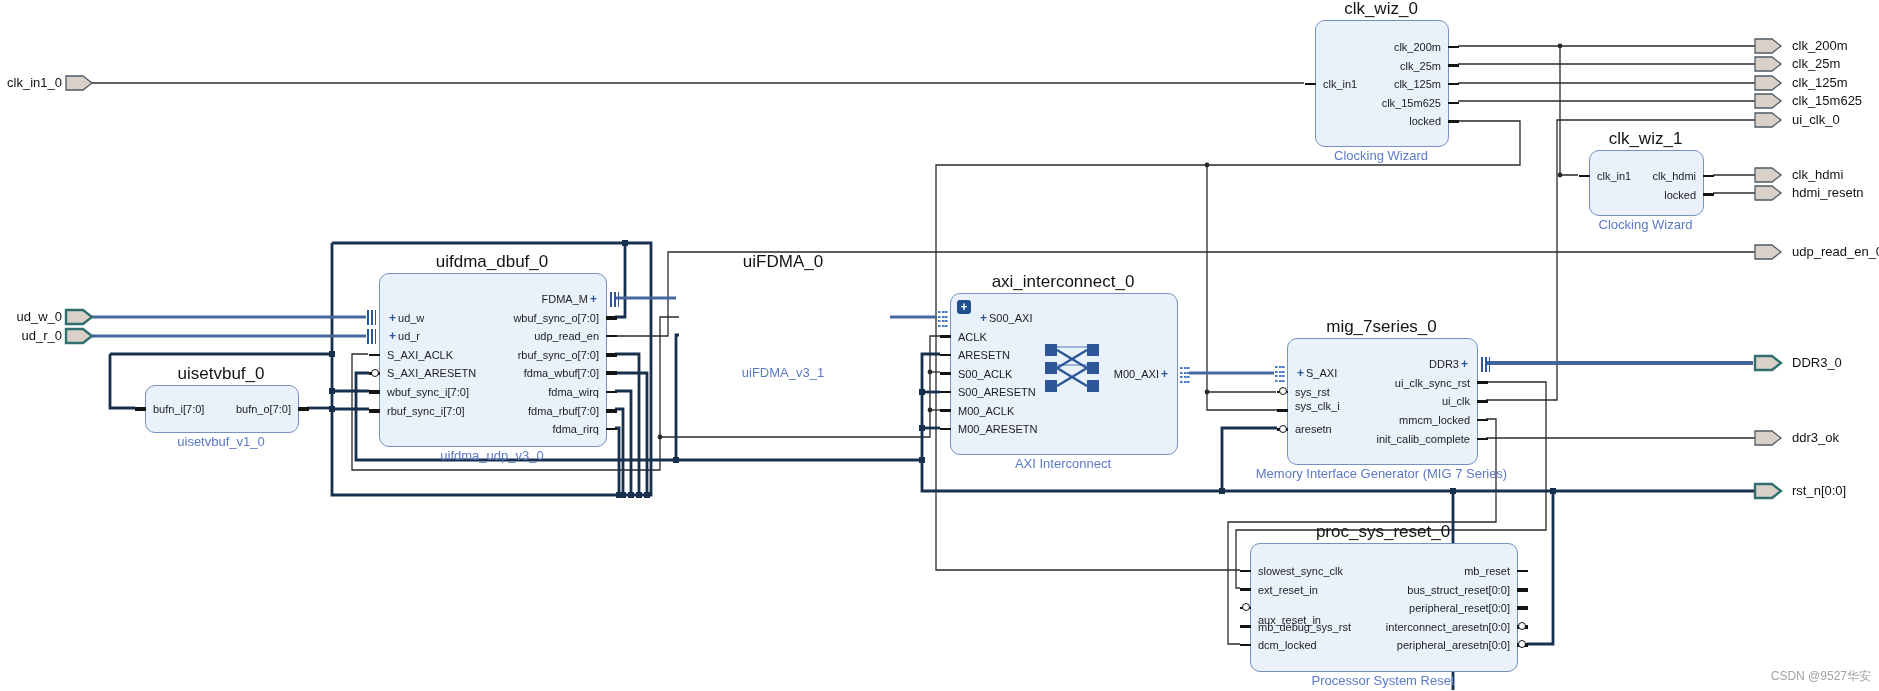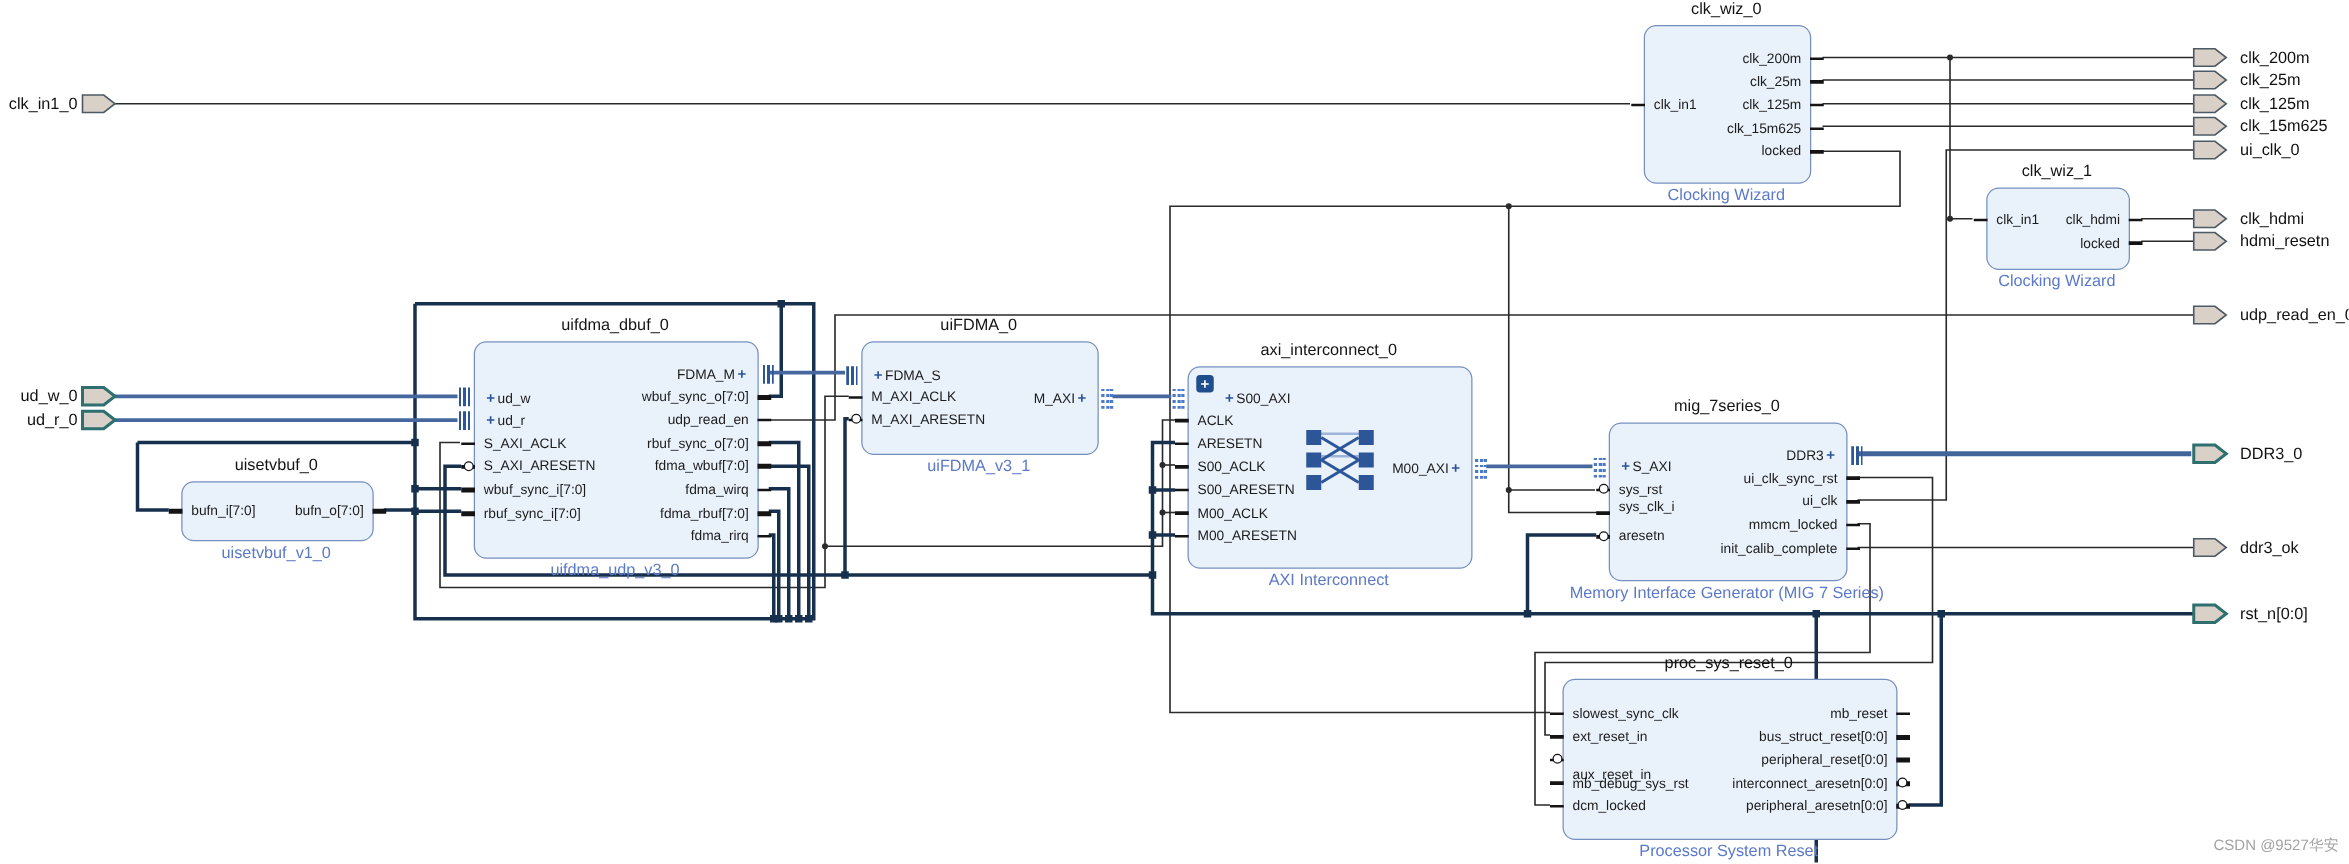--- a/index.html
+++ b/index.html
@@ -1,19 +1,19 @@
 <!DOCTYPE html>
 <html><head>
 <meta charset="utf-8">
 <style>
   html,body{margin:0;padding:0;background:#ffffff;font-family:"Liberation Sans",sans-serif;}
   #canvas{position:relative;width:1879px;height:691px;background:#ffffff;overflow:hidden;}
   #wires{position:absolute;left:0;top:0;z-index:1;}
   .block{position:absolute;background:#e9f1fb;border:1px solid #7690bf;border-radius:10px;z-index:3;}
-  .block-title{position:absolute;text-align:center;font-size:13px;color:#141414;z-index:4;white-space:nowrap;}
+  .block-title{position:absolute;text-align:center;font-size:17px;color:#141414;z-index:4;white-space:nowrap;}
   .block-type{position:absolute;text-align:center;font-size:13px;color:#5b79c9;z-index:4;white-space:nowrap;}
   .pin{position:absolute;font-size:11px;color:#1c1c1c;height:16px;line-height:16px;white-space:nowrap;}
   .pin.in{left:7px;}
   .pin.out{right:7px;}
   .plus{color:#2d5699;font-weight:bold;font-size:12px;padding:0 2px;}
   .stub{position:absolute;background:#141414;}
   .ring{position:absolute;width:6px;height:6px;border:1.6px solid #141414;border-radius:50%;background:#ffffff;}
   .mark-bars{position:absolute;width:9px;height:15px;background:repeating-linear-gradient(90deg,#2d5699 0 2.2px,transparent 2.2px 3.8px);}
   .mark-dots{position:absolute;width:10px;height:18px;
     background-image:repeating-linear-gradient(0deg,#4a7ac8 0 2.2px,transparent 2.2px 4.6px),repeating-linear-gradient(0deg,#4a7ac8 0 2.2px,transparent 2.2px 4.6px),repeating-linear-gradient(0deg,#4a7ac8 0 2.2px,transparent 2.2px 4.6px);
@@ -189,31 +189,20 @@
       <span class="stub" style="top: 116.7px; width: 11px; height: 2.6px; right: -11px;"></span>
       <div class="pin in" style="top: 128.6px;"><span>rbuf_sync_i[7:0]</span></div>
       <span class="stub" style="top: 134.6px; width: 11px; height: 4px; left: -11px;"></span>
       <div class="pin out" style="top: 128.6px;"><span>fdma_rbuf[7:0]</span></div>
       <span class="stub" style="top: 134.6px; width: 11px; height: 4px; right: -11px;"></span>
       <div class="pin out" style="top: 147.2px;"><span>fdma_rirq</span></div>
       <span class="stub" style="top: 153.9px; width: 11px; height: 2.6px; right: -11px;"></span>
     </div>
     <div class="block-title" style="left: 319px; top: 252px; width: 346px;">uifdma_dbuf_0</div>
     <div class="block-type" style="left: 282px; top: 448px; width: 420px;">uifdma_udp_v3_0</div>
-    <div class="block" style="left: 689px; top: 273px; width: 188px; height: 89px;">
-      <div class="pin in" style="top: 18px;"><span class="plus">+</span><span>FDMA_S</span></div>
-      <span class="mark-bars" style="top: 18.5px; left: -13px;"></span>
-      <div class="pin in" style="top: 36px;"><span>M_AXI_ACLK</span></div>
-      <span class="stub" style="top: 42.7px; width: 11px; height: 2.6px; left: -11px;"></span>
-      <div class="pin out" style="top: 36px;"><span>M_AXI</span><span class="plus">+</span></div>
-      <span class="mark-dots" style="top: 35px; right: -13px;"></span>
-      <div class="pin in" style="top: 54px;"><span>M_AXI_ARESETN</span></div>
-      <span class="stub" style="top: 60.7px; width: 11px; height: 2.6px; left: -11px;"></span>
-      <span class="ring" style="top: 57.4px; left: -9px;"></span>
-    </div>
     <div class="block-title" style="left: 629px; top: 252px; width: 308px;">uiFDMA_0</div>
     <div class="block-type" style="left: 573px; top: 365px; width: 420px;">uiFDMA_v3_1</div>
     <div class="block" style="left: 950px; top: 293px; width: 226px; height: 160px;">
       <div class="expandbtn">+</div>
       <div class="xbar" style="left: 92px; top: 48px; width: 58px; height: 52px;"><svg width="58" height="52" viewBox="0 0 58 52">
  <line x1="8" y1="5" x2="50" y2="5" stroke="#9db4d8" stroke-width="2"></line>
  <line x1="8" y1="23" x2="50" y2="23" stroke="#9db4d8" stroke-width="2"></line>
  <line x1="14" y1="8" x2="44" y2="26" stroke="#2d5699" stroke-width="2.4"></line>
  <line x1="44" y1="8" x2="14" y2="26" stroke="#2d5699" stroke-width="2.4"></line>
  <line x1="14" y1="26" x2="44" y2="44" stroke="#2d5699" stroke-width="2.4"></line>

